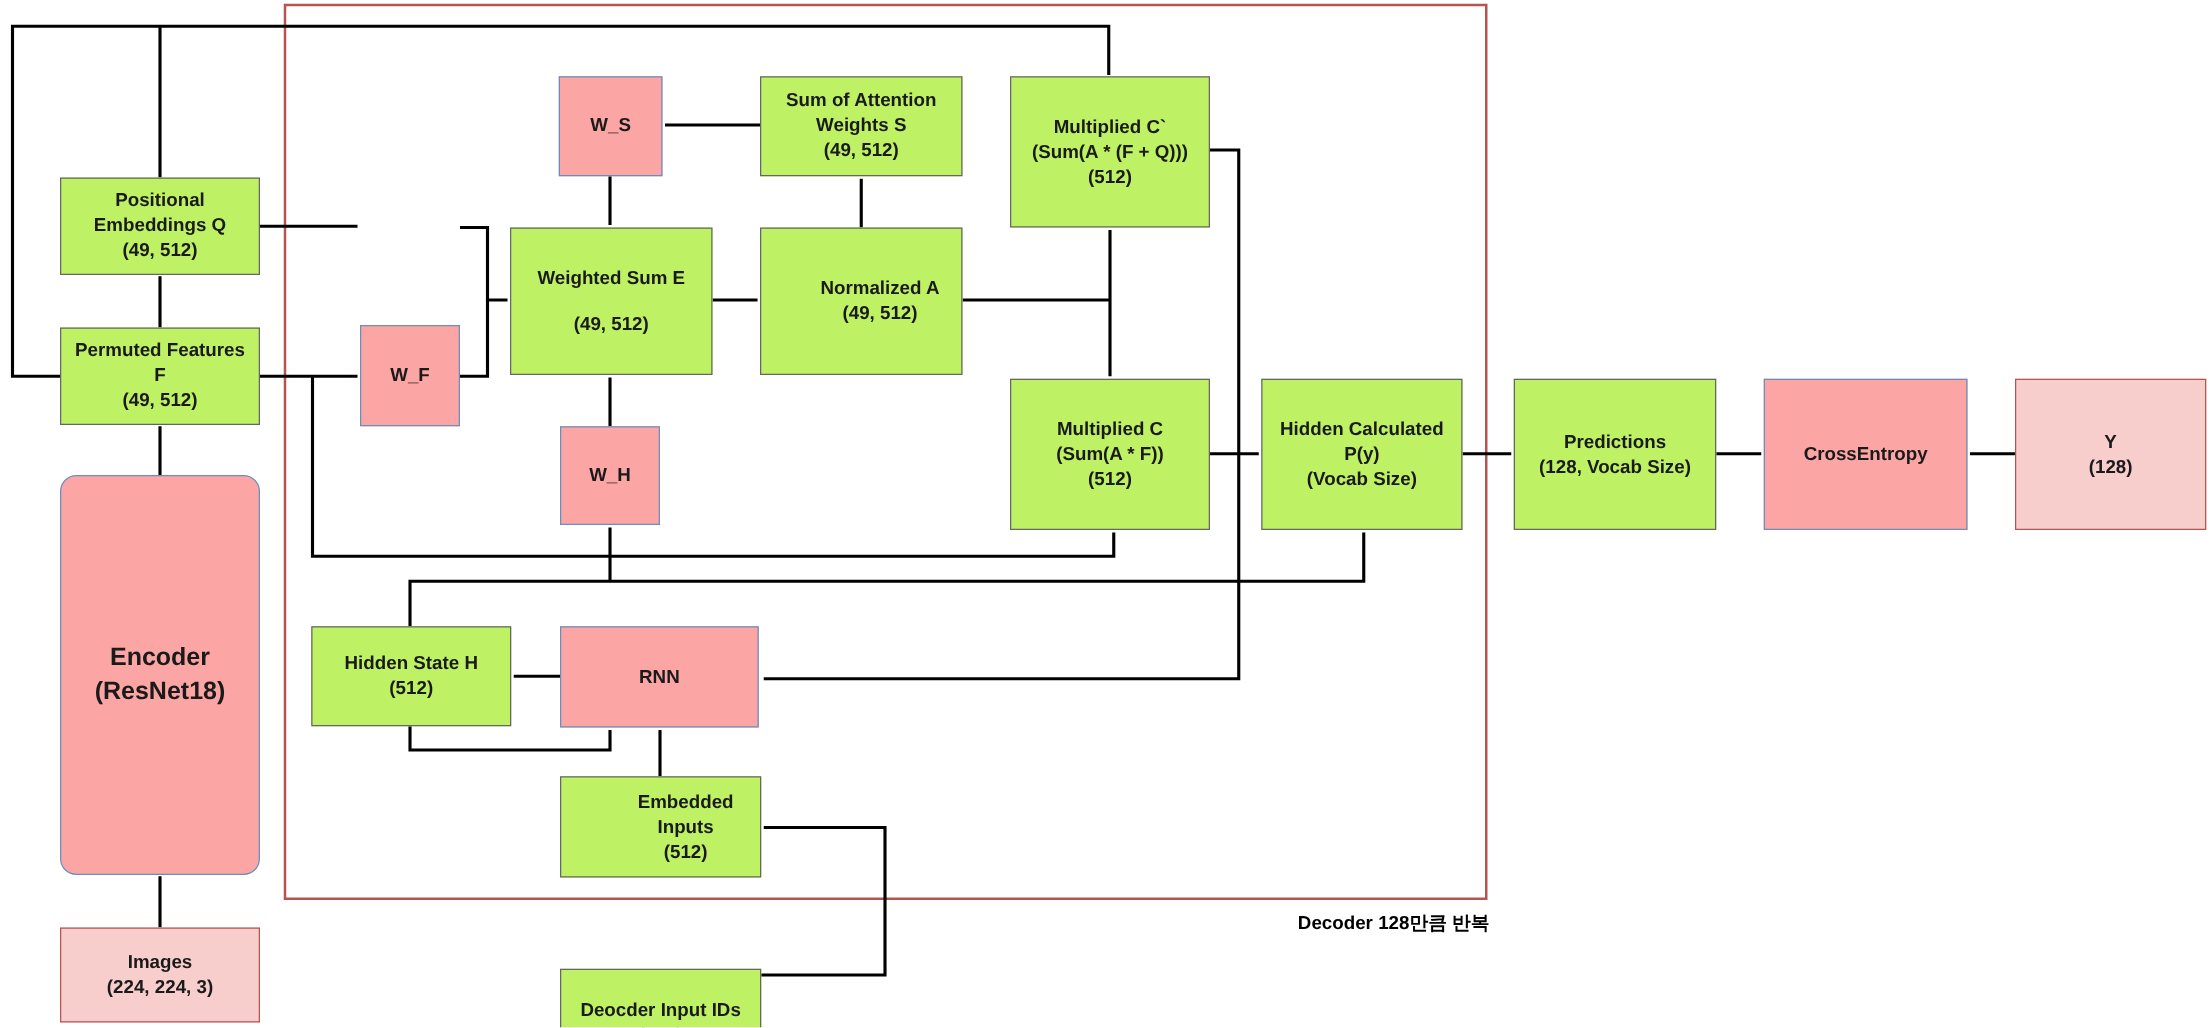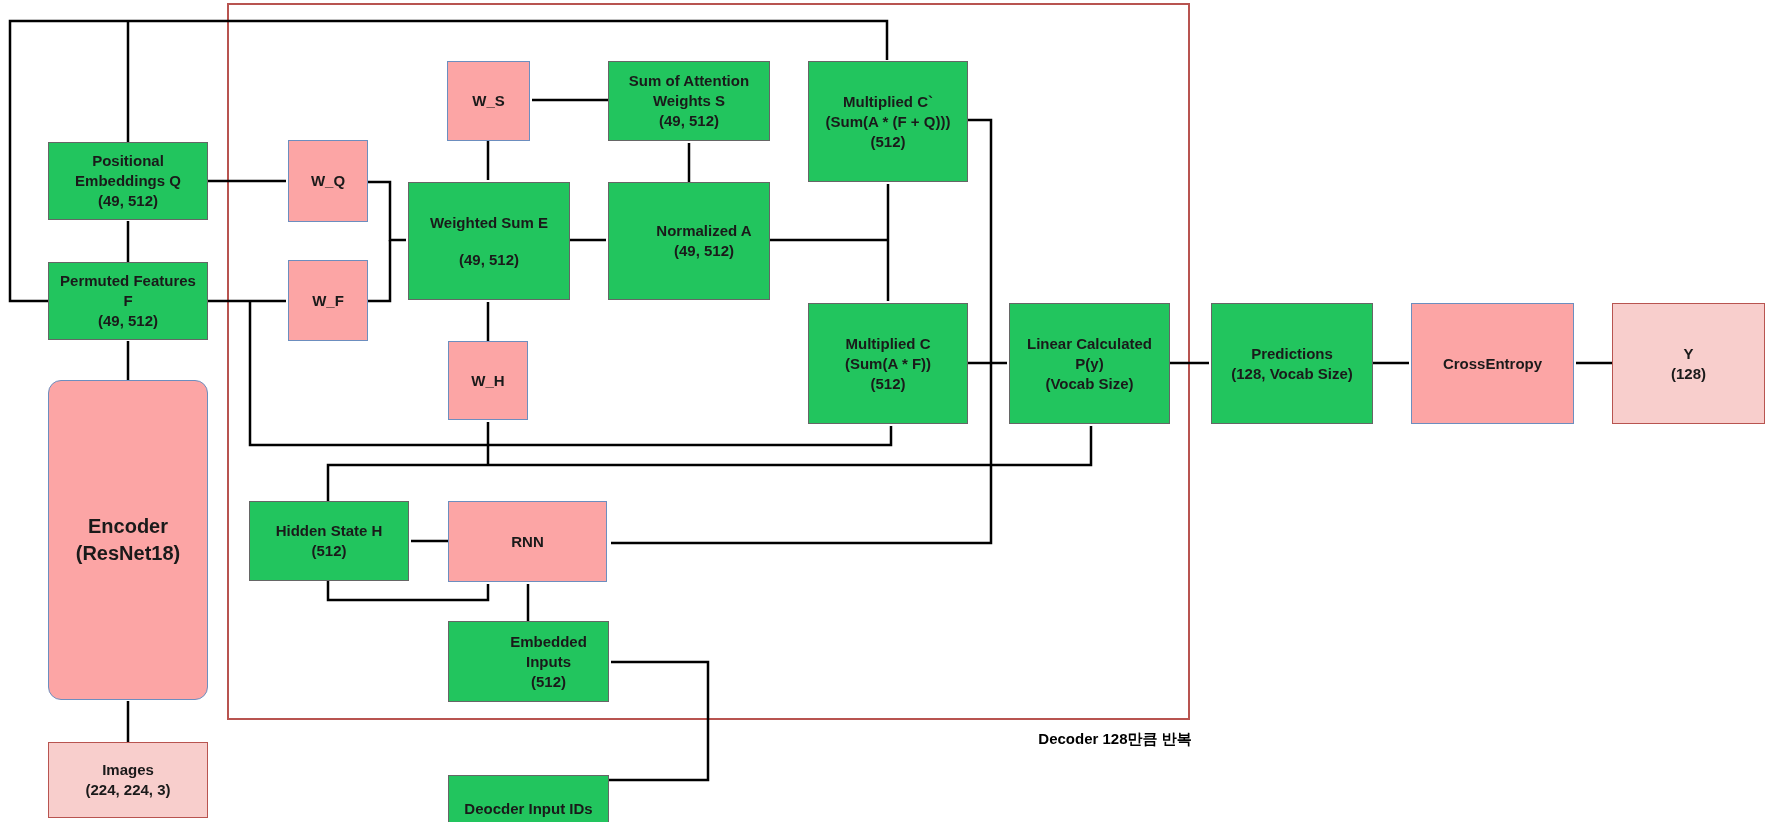--- a/index.html
+++ b/index.html
@@ -6,21 +6,21 @@
   .canvas {
     position:relative; width:1769px; height:822px; background:#ffffff;
     font-family:"Liberation Sans", sans-serif; overflow:hidden;
   }
   svg.wires { position:absolute; left:0; top:0; width:1769px; height:822px; }
   svg.wires path, svg.wires rect { fill:none; }
   .node {
     position:absolute; box-sizing:border-box;
     display:flex; flex-direction:column; align-items:center; justify-content:center;
     text-align:center; font-weight:bold; font-size:15px; line-height:20px; color:#1a1a1a;
-    border:1.5px solid #666666; background:#22c55e;
+    border:1.5px solid #666666; background:#bef264;
   }
   .node span { display:block; }
   .node.blue { background:#fca5a5; border-color:#6c8ebf; }
   .node.pink { background:#f8cecc; border-color:#b85450; }
   .node.encoder-big { font-size:20px; line-height:27px;border-radius:13px; }
   .decoder-caption {
     position:absolute; text-align:center; font-weight:bold; font-size:15px;
     line-height:20px; color:#000000;
   }
 </style>
@@ -95,23 +95,20 @@
   </div>
   <div class="node blue encoder-big" style="left:48px;top:380px;width:160px;height:320px;">
     <span>Encoder</span>
     <span>(ResNet18)</span>
   </div>
   <div class="node pink" style="left:48px;top:742px;width:160px;height:76px;">
     <span>Images</span>
     <span>(224, 224, 3)</span>
   </div>
 
-  <div class="node blue" style="left:288px;top:140px;width:80px;height:82px;">
-    <span>W_Q</span>
-  </div>
   <div class="node blue" style="left:288px;top:260px;width:80px;height:81px;">
     <span>W_F</span>
   </div>
   <div class="node blue" style="left:447px;top:61px;width:83px;height:80px;">
     <span>W_S</span>
   </div>
   <div class="node blue" style="left:448px;top:341px;width:80px;height:79px;">
     <span>W_H</span>
   </div>
 
@@ -149,21 +146,21 @@
   <div class="node" style="left:448px;top:621px;width:161px;height:81px;padding-left:40px;">
     <span>Embedded Inputs</span>
     <span>(512)</span>
   </div>
   <div class="node" style="left:448px;top:775px;width:161px;height:88px;">
     <span>Deocder Input IDs</span>
     <span>(128)</span>
   </div>
 
   <div class="node" style="left:1009px;top:303px;width:161px;height:121px;">
-    <span>Linear Calculated</span>
+    <span>Hidden Calculated</span>
     <span>P(y)</span>
     <span>(Vocab Size)</span>
   </div>
   <div class="node" style="left:1211px;top:303px;width:162px;height:121px;">
     <span>Predictions</span>
     <span>(128, Vocab Size)</span>
   </div>
   <div class="node blue" style="left:1411px;top:303px;width:163px;height:121px;">
     <span>CrossEntropy</span>
   </div>

